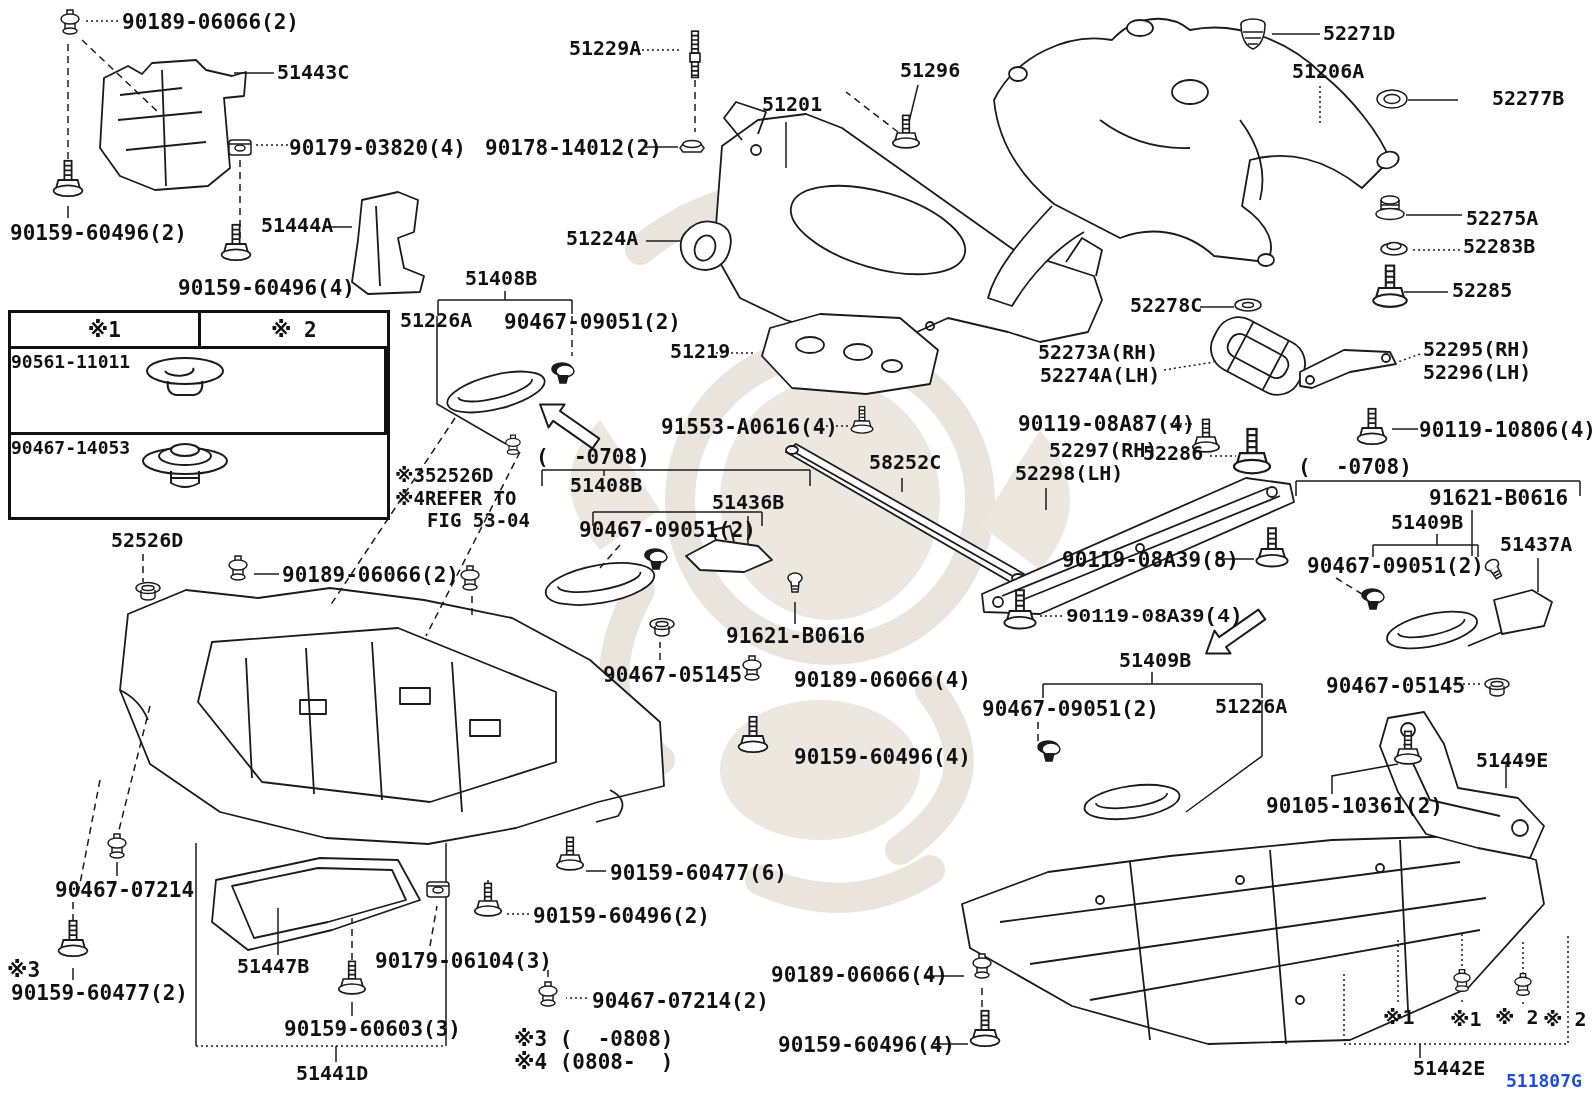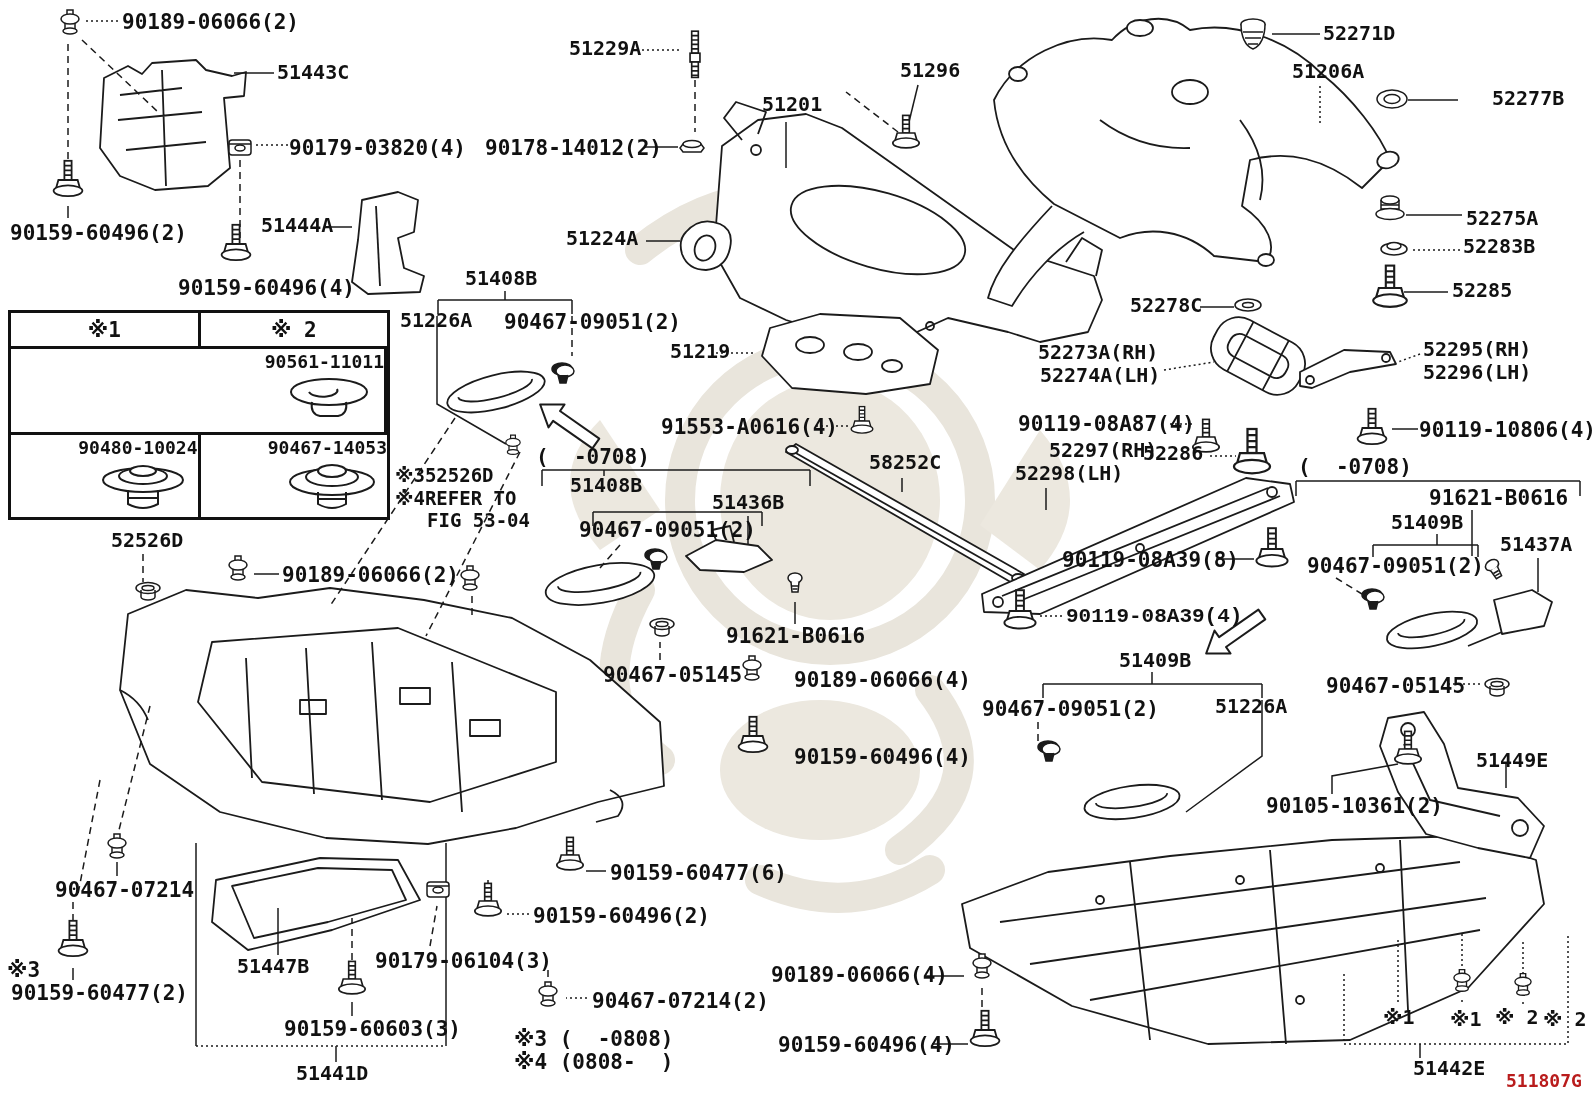--- a/index.html
+++ b/index.html
@@ -15,24 +15,24 @@
   .dsh{stroke-dasharray:7 5;}
   
   .parts-table{position:absolute;left:8px;top:310px;width:382px;height:210px;
                border:3px solid #111;box-sizing:border-box;display:flex;flex-direction:column;}
   .pt-head{display:flex;border-bottom:3px solid #111;height:33px;}
   .pt-hcell{flex:1;display:flex;align-items:center;justify-content:center;
             font-size:21px;font-weight:bold;color:#111;}
   .pt-hcell:first-child{border-right:3px solid #111;}
   .pt-row{display:flex;flex:1;}
   .pt-row.top{border-bottom:3px solid #111;}
-  .pt-cell{flex:1;display:flex;flex-direction:column;align-items:flex-end;padding-top:2px;box-sizing:border-box;}
+  .pt-cell{flex:1;display:flex;flex-direction:row;align-items:flex-start;padding-top:2px;box-sizing:border-box;}
   .pt-cell.lft{border-right:3px solid #111;}
   .pt-num{font-size:18px;font-weight:bold;color:#111;}
-  .drawing-code{position:absolute;left:1506px;top:1070px;font-size:18px;font-weight:bold;color:#b91c1c;}
+  .drawing-code{position:absolute;left:1506px;top:1070px;font-size:18px;font-weight:bold;color:#1d4ed8;}
 </style>
 </head>
 <body>
 
 <div id="stage">
 
   <svg class="art" width="1592" height="1099" viewBox="0 0 1592 1099">
     <defs>
       <g id="bolt">
         <rect x="-3" y="-26" width="6" height="16" fill="#fff" stroke="#1b1b1b"></rect>
@@ -365,32 +365,20 @@
         <svg width="110" height="52" viewBox="0 0 110 52">
           <g fill="#fff" stroke="#1b1b1b" stroke-width="2">
             <ellipse cx="55" cy="20" rx="38" ry="13"></ellipse>
             <path d="M35,20 a14,6 0 1 0 28,-3" fill="none"></path>
             <path d="M38,30 q-2,12 8,14 h18 q10,-2 8,-14" fill="none"></path>
           </g>
         </svg>
       </div>
     </div>
     <div class="pt-row">
-      <div class="pt-cell lft">
-        <div class="pt-num">90480-10024</div>
-        <svg width="110" height="56" viewBox="0 0 110 56">
-          <g fill="#fff" stroke="#1b1b1b" stroke-width="2">
-            <ellipse cx="55" cy="22" rx="40" ry="12"></ellipse>
-            <ellipse cx="55" cy="18" rx="24" ry="8"></ellipse>
-            <ellipse cx="55" cy="13" rx="13" ry="5"></ellipse>
-            <path d="M40,32 v14 q15,8 30,0 v-14" fill="none"></path>
-            <path d="M40,40 h30" fill="none"></path>
-          </g>
-        </svg>
-      </div>
       <div class="pt-cell">
         <div class="pt-num">90467-14053</div>
         <svg width="110" height="56" viewBox="0 0 110 56">
           <g fill="#fff" stroke="#1b1b1b" stroke-width="2">
             <ellipse cx="55" cy="24" rx="42" ry="13"></ellipse>
             <ellipse cx="55" cy="19" rx="26" ry="9"></ellipse>
             <ellipse cx="55" cy="13" rx="14" ry="6"></ellipse>
             <path d="M41,34 v12 q14,8 28,0 v-12" fill="none"></path>
             <path d="M41,41 h28" fill="none"></path>
           </g>

